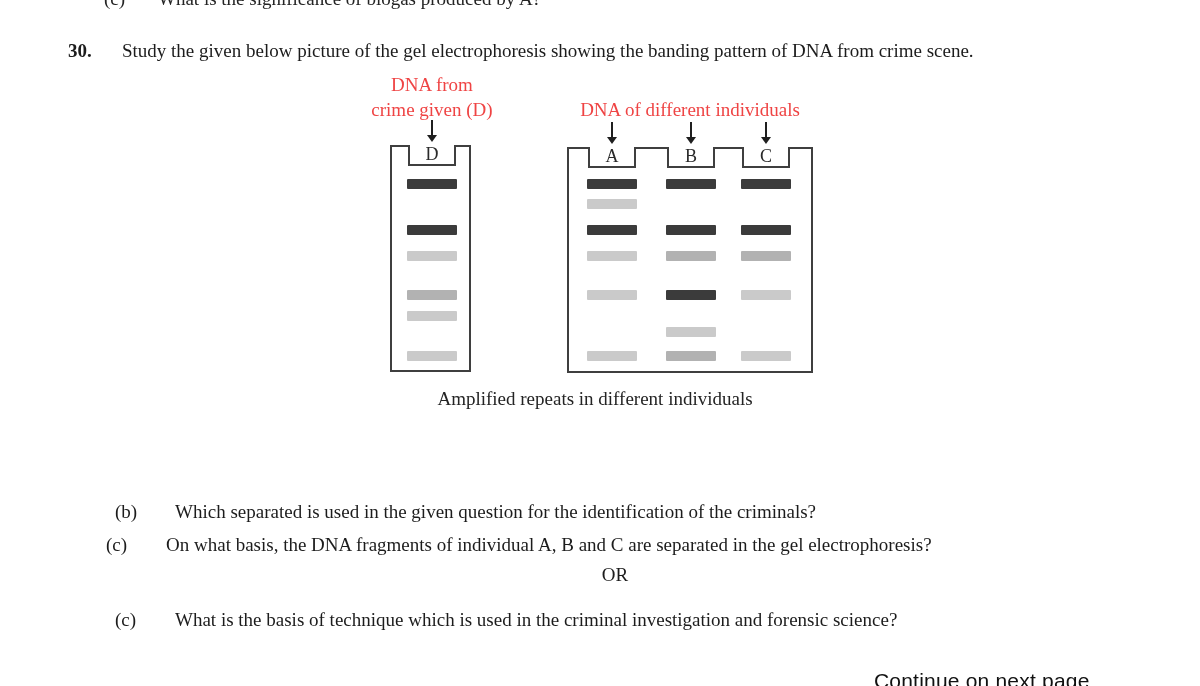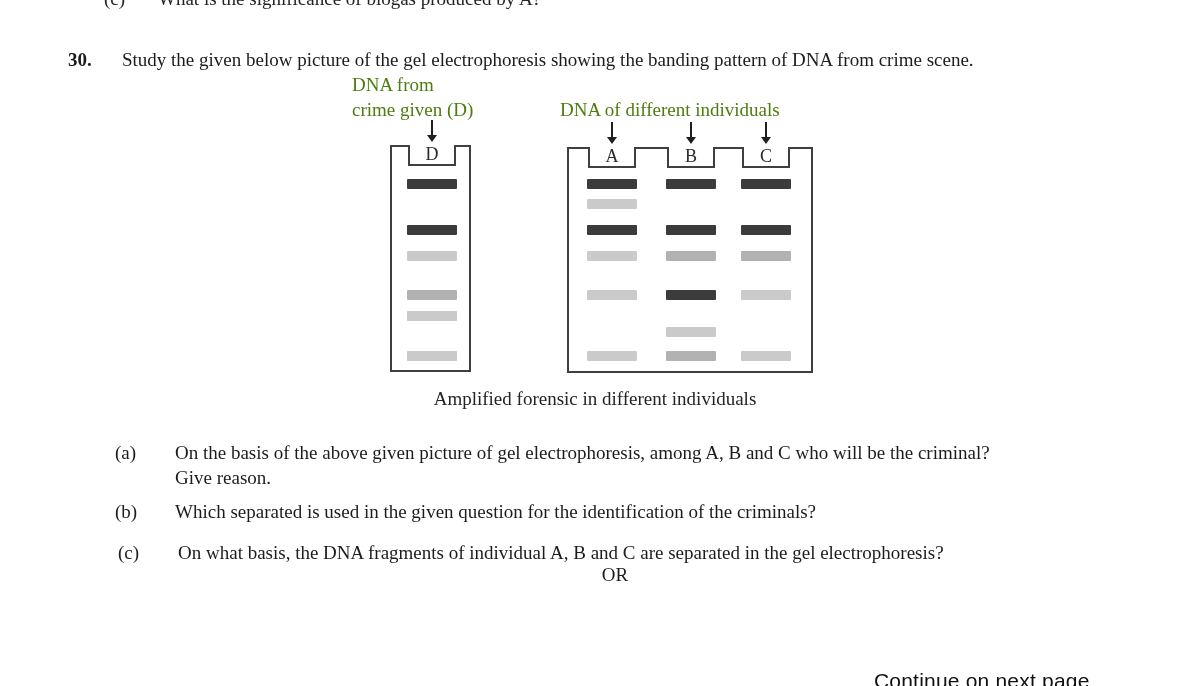--- a/index.html
+++ b/index.html
@@ -14,42 +14,42 @@
   .row .cont{margin-left:60px;}
   .qnum{font-weight:bold;}
   .top-clip{position:absolute;left:104px;top:-13px;font-size:19px;line-height:24px;color:#242424;}
   .top-clip .lab{display:inline-block;width:54px;}
   .or{position:absolute;left:120px;top:564px;width:990px;text-align:center;font-weight:normal;font-size:19px;}
   .footer{
     position:absolute;left:874px;top:669px;
     font-family:"Liberation Sans", sans-serif;font-size:21px;color:#111;letter-spacing:.2px;
   }
   
-  .lbl{position:absolute;font-size:19px;line-height:25px;text-align:left;color:#4d7c0f;}
+  .lbl{position:absolute;font-size:19px;line-height:25px;text-align:center;color:#ef4444;}
   .caption{position:absolute;left:380px;top:388px;width:430px;text-align:center;font-size:19px;color:#242424;}
   .gel-box{position:absolute;border:2px solid #3f3f3f;background:#fff;box-sizing:border-box;}
   .well{
     position:absolute;background:#fff;box-sizing:border-box;
     border-left:2px solid #3f3f3f;border-right:2px solid #3f3f3f;border-bottom:2px solid #3f3f3f;
     text-align:center;font-size:18px;line-height:19px;color:#2a2a2a;
   }
   .band{position:absolute;border-radius:1px;}
   .arrow-stem{position:absolute;width:2px;background:#1f1f1f;}
   .arrow-head{position:absolute;width:0;height:0;border-left:5px solid transparent;border-right:5px solid transparent;}
 </style>
 </head>
 <body>
 
 <div class="page">
 
   <div class="top-clip">
     <span class="lab">(c)</span><span>What is the significance of biogas produced by A?</span>
   </div>
 
-  <div class="row" style="left:68px;top:38px;margin-top:9px;">
+  <div class="row" style="left:68px;top:38px;">
     <span class="qnum lab" style="width:54px;">30.</span><span class="txt" style="max-width:1000px;">Study the given below picture of the gel electrophoresis showing the banding pattern of DNA from crime scene.</span>
   </div>
 
   <div>
     <div class="lbl" style="left:352px;top:72px;width:160px;">
       <div>DNA from</div>
       <div>crime given (D)</div>
     </div>
     <div class="lbl" style="left:560px;top:97px;width:260px;">DNA of different individuals</div>
 
@@ -86,34 +86,33 @@
         <div class="arrow-stem" style="left: 765px; top: 122px; height: 15px; background: rgb(31, 31, 31);"></div>
         <div class="arrow-head" style="left: 761px; top: 137px; border-top: 7px solid rgb(31, 31, 31);"></div>
         <div class="well" style="left: 742px; top: 147px; width: 48px; height: 21px; border-color: rgb(63, 63, 63);">C</div>
         <div class="band" style="left: 741px; top: 179px; width: 50px; height: 10px; background: rgb(59, 59, 59);"></div>
         <div class="band" style="left: 741px; top: 225px; width: 50px; height: 10px; background: rgb(59, 59, 59);"></div>
         <div class="band" style="left: 741px; top: 251px; width: 50px; height: 10px; background: rgb(178, 178, 178);"></div>
         <div class="band" style="left: 741px; top: 290px; width: 50px; height: 10px; background: rgb(202, 202, 202);"></div>
         <div class="band" style="left: 741px; top: 351px; width: 50px; height: 10px; background: rgb(202, 202, 202);"></div>
       </div>
 
-    <div class="caption">Amplified forensic in different individuals</div>
+    <div class="caption">Amplified repeats in different individuals</div>
   </div>
 
-  <div class="row" style="left:115px;top:440px;">
-    <span class="lab">(a)</span><span class="txt">On the basis of the above given picture of gel electrophoresis, among A, B and C who will be the criminal?</span>
-    <div class="cont">Give reason.</div>
-  </div>
 
   <div class="row" style="left:115px;top:499px;">
     <span class="lab">(b)</span><span class="txt">Which separated is used in the given question for the identification of the criminals?</span>
   </div>
 
-  <div class="row" style="left:118px;top:532px;margin-top:8px;">
+  <div class="row" style="left:106px;top:532px;">
     <span class="lab">(c)</span><span class="txt">On what basis, the DNA fragments of individual A, B and C are separated in the gel electrophoresis?</span>
   </div>
 
   <div class="or">OR</div>
 
+  <div class="row" style="left:115px;top:607px;">
+    <span class="lab">(c)</span><span class="txt">What is the basis of technique which is used in the criminal investigation and forensic science?</span>
+  </div>
 
   <div class="footer">Continue on next page</div>
 
 </div>
 
 </body></html>

